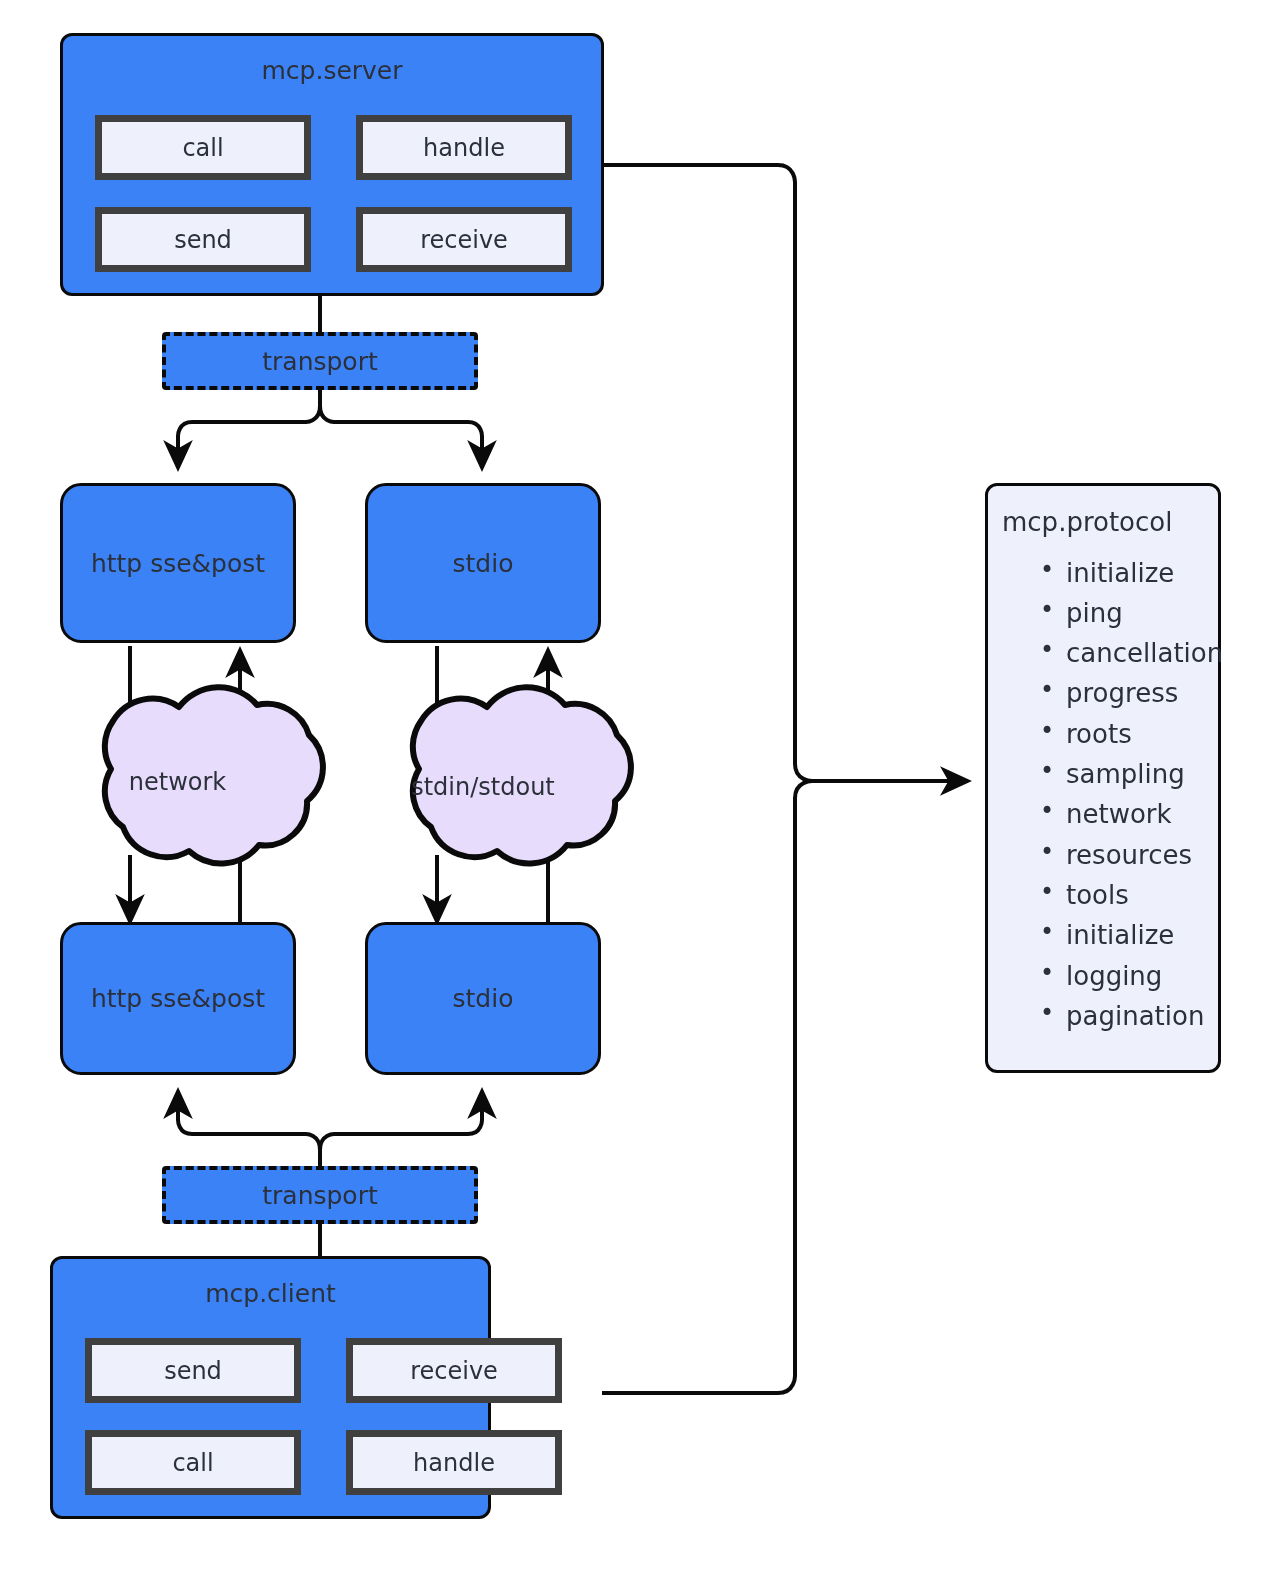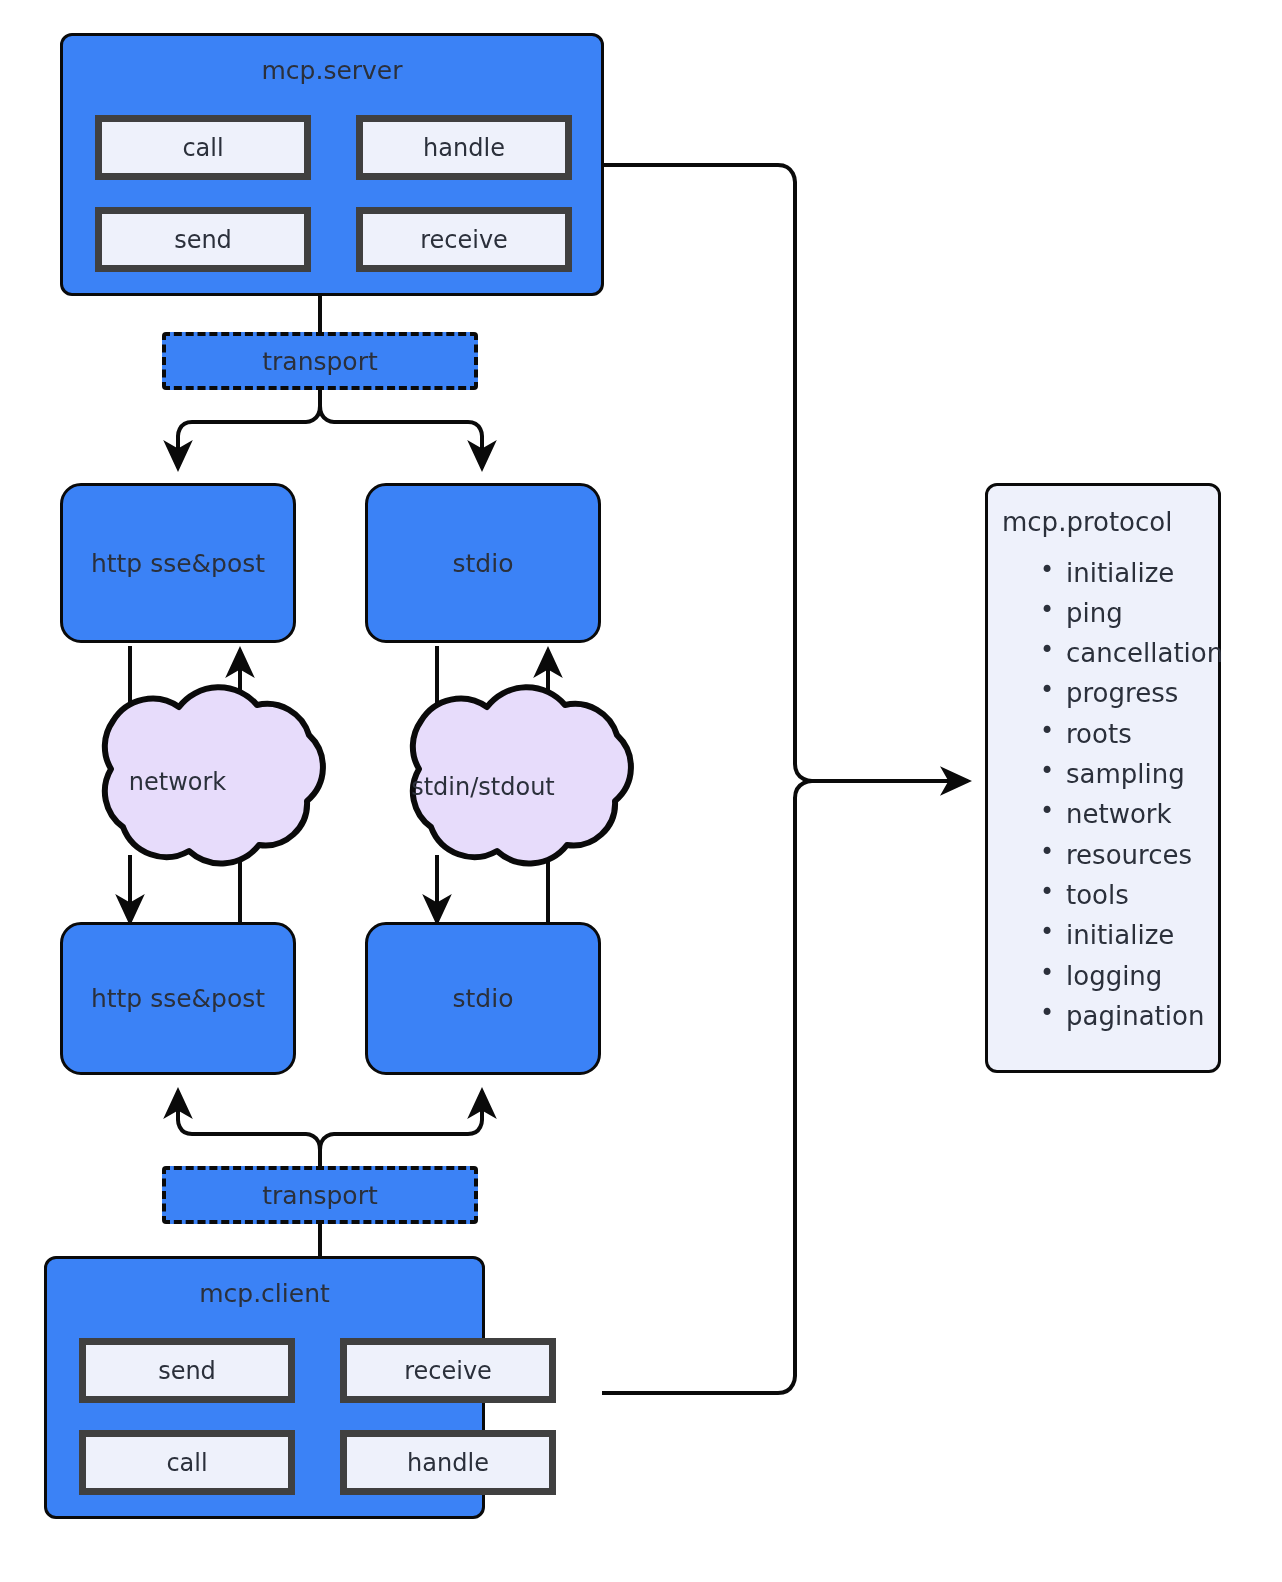--- a/index.html
+++ b/index.html
@@ -230,21 +230,21 @@
     <div class="centered-label">http sse&amp;post</div>
   </div>
   <div class="node-box rounded" style="left:365px; top:922px; width:236px; height:153px;">
     <div class="centered-label">stdio</div>
   </div>
 
   <div class="node-box dashed" style="left:162px; top:1166px; width:316px; height:58px;">
     <div class="centered-label">transport</div>
   </div>
 
-  <div class="node-box rounded-lg" style="left:44px; top:1256px; width:441px; height:263px;">
+  <div class="node-box rounded-lg" style="left:50px; top:1256px; width:441px; height:263px;">
     <div class="node-title" style="margin-top:22px;">mcp.client</div>
     <div class="sub-box" style="left:32px; top:79px; width:216px; height:65px;">
       <span>send</span>
     </div>
     <div class="sub-box" style="left:293px; top:79px; width:216px; height:65px;">
       <span>receive</span>
     </div>
     <div class="sub-box" style="left:32px; top:171px; width:216px; height:65px;">
       <span>call</span>
     </div>

